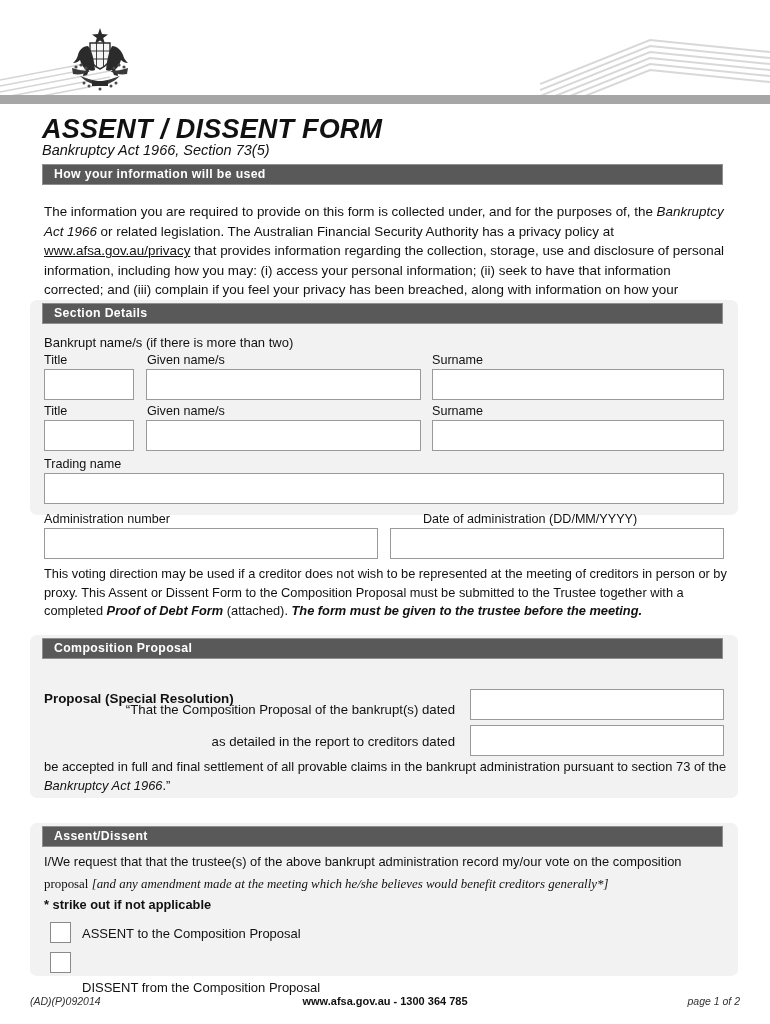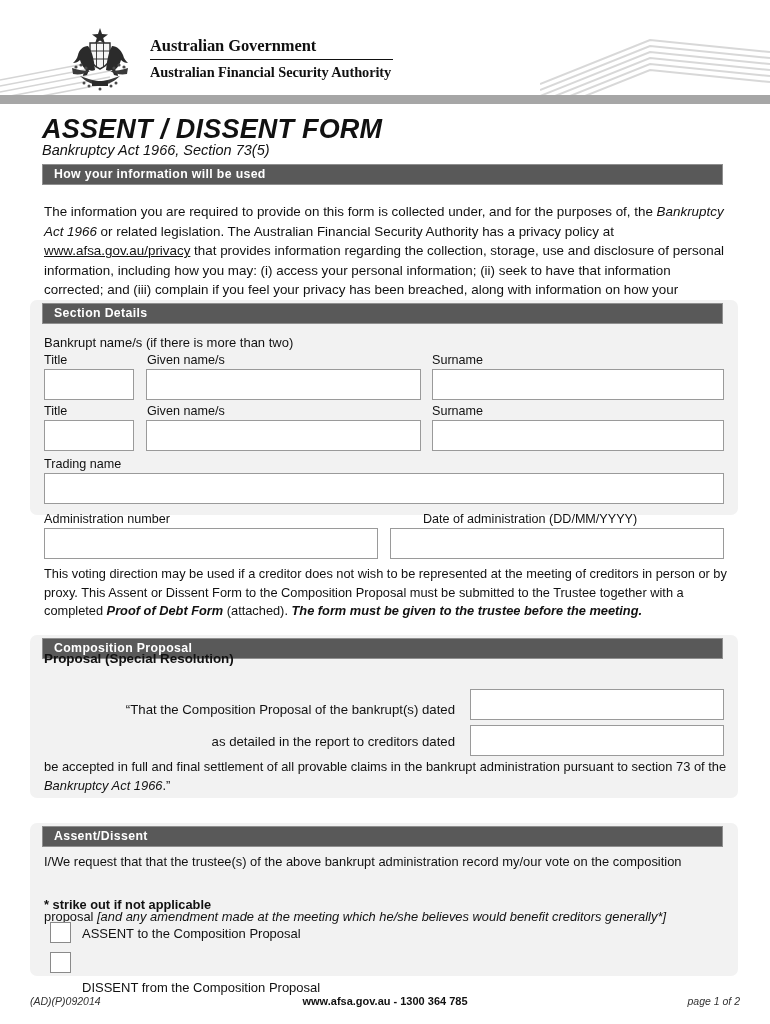--- a/index.html
+++ b/index.html
@@ -272,25 +272,20 @@
           <circle cx="56" cy="42" r="1.6"></circle>
         <circle cx="26" cy="57" r="1.5"></circle>
           <circle cx="31" cy="60" r="1.5"></circle>
         <circle cx="58" cy="57" r="1.5"></circle>
           <circle cx="53" cy="60" r="1.5"></circle>
         <circle cx="42" cy="63" r="1.5"></circle>
       </g>
     </g>
   </svg>
 
-  <div class="logo-text">
-    <div class="logo-line1">Australian Government</div>
-    <div class="logo-rule"></div>
-    <div class="logo-line2">Australian Financial Security Authority</div>
-  </div>
 
   <svg class="chev-right" viewBox="0 0 230 67" preserveAspectRatio="none">
     <g stroke="#d8d8d8" stroke-width="2" fill="none">
       <path d="M0 56 L110 12 L230 24"></path>
       <path d="M0 62 L110 18 L230 30"></path>
       <path d="M0 68 L110 24 L230 36"></path>
       <path d="M0 74 L110 30 L230 42"></path>
       <path d="M0 80 L110 36 L230 48"></path>
       <path d="M0 86 L110 42 L230 54"></path>
     </g>
@@ -338,39 +333,39 @@
   <div class="inputbox" style="left:390px; top:424px; width:334px; height:31px;"></div>
 
   <div class="para" style="left:44px; top:461px; width:684px; font-size:12.8px; line-height:18.6px;">
     <span>This voting direction may be used if a creditor does not wish to be represented at the meeting of creditors in person or by proxy. This Assent or Dissent Form to the Composition Proposal must be submitted to the Trustee together with a completed </span><b><i>Proof of Debt Form</i></b><span> (attached). </span><b><i>The form must be given to the trustee before the meeting.</i></b>
   </div>
 
   <div class="panel" style="left:30px; top:531px; width:708px; height:163px;"></div>
 
   <div class="bar" style="left:42px; top:534px; width:681px; height:21px;">Composition Proposal</div>
 
-  <div class="subhead" style="left:44px; top:547px;text-align:center;">Proposal (Special Resolution)</div>
+  <div class="subhead" style="left:44px; top:587px;text-align:center;">Proposal (Special Resolution)</div>
 
   <div class="prop-line" style="left:110px; top:598px; width:345px;">“That the Composition Proposal of the bankrupt(s) dated</div>
   <div class="inputbox" style="left:470px; top:585px; width:254px; height:31px;"></div>
 
   <div class="prop-line" style="left:110px; top:630px; width:345px;">as detailed in the report to creditors dated</div>
   <div class="inputbox" style="left:470px; top:621px; width:254px; height:31px;"></div>
 
   <div class="para" style="left:44px; top:654px; width:684px; font-size:12.9px; line-height:18.6px;">
     <span>be accepted in full and final settlement of all provable claims in the bankrupt administration pursuant to section 73 of the </span><i>Bankruptcy Act 1966</i><span>.”</span>
   </div>
 
   <div class="panel" style="left:30px; top:719px; width:708px; height:153px;"></div>
 
   <div class="bar" style="left:42px; top:722px; width:681px; height:21px;">Assent/Dissent</div>
 
   <div class="para" style="left:44px; top:749px; width:684px; font-size:12.9px; line-height:18px;">I/We request that that the trustee(s) of the above bankrupt administration record my/our vote on the composition</div>
 
-  <div class="para" style="left:44px; top:804px; width:684px; font-size:12.9px; line-height:18px;">
+  <div class="para" style="left:44px; top:771px; width:684px; font-size:12.9px; line-height:18px;font-family:Liberation Serif, serif;">
     <span>proposal </span><i>[and any amendment made at the meeting which he/she believes would benefit creditors generally*]</i>
   </div>
 
   <div class="subhead" style="left:44px; top:793px; font-size:12.8px;">* strike out if not applicable</div>
 
   <div class="checkbox" style="left:50px; top:818px;"></div>
   <div class="cblabel" style="left:82px; top:822px;">ASSENT to the Composition Proposal</div>
 
   <div class="checkbox" style="left:50px; top:848px;"></div>
   <div class="cblabel" style="left:82px; top:852px;margin-top:24px;">DISSENT from the Composition Proposal</div>

